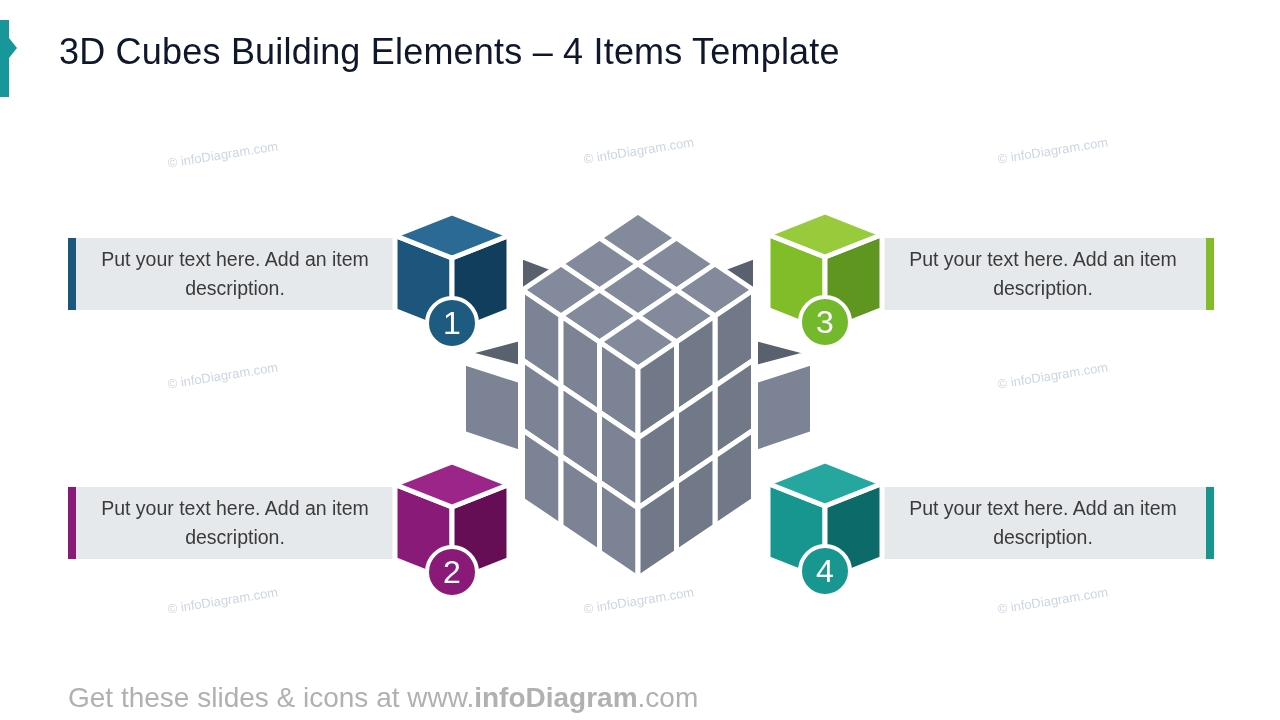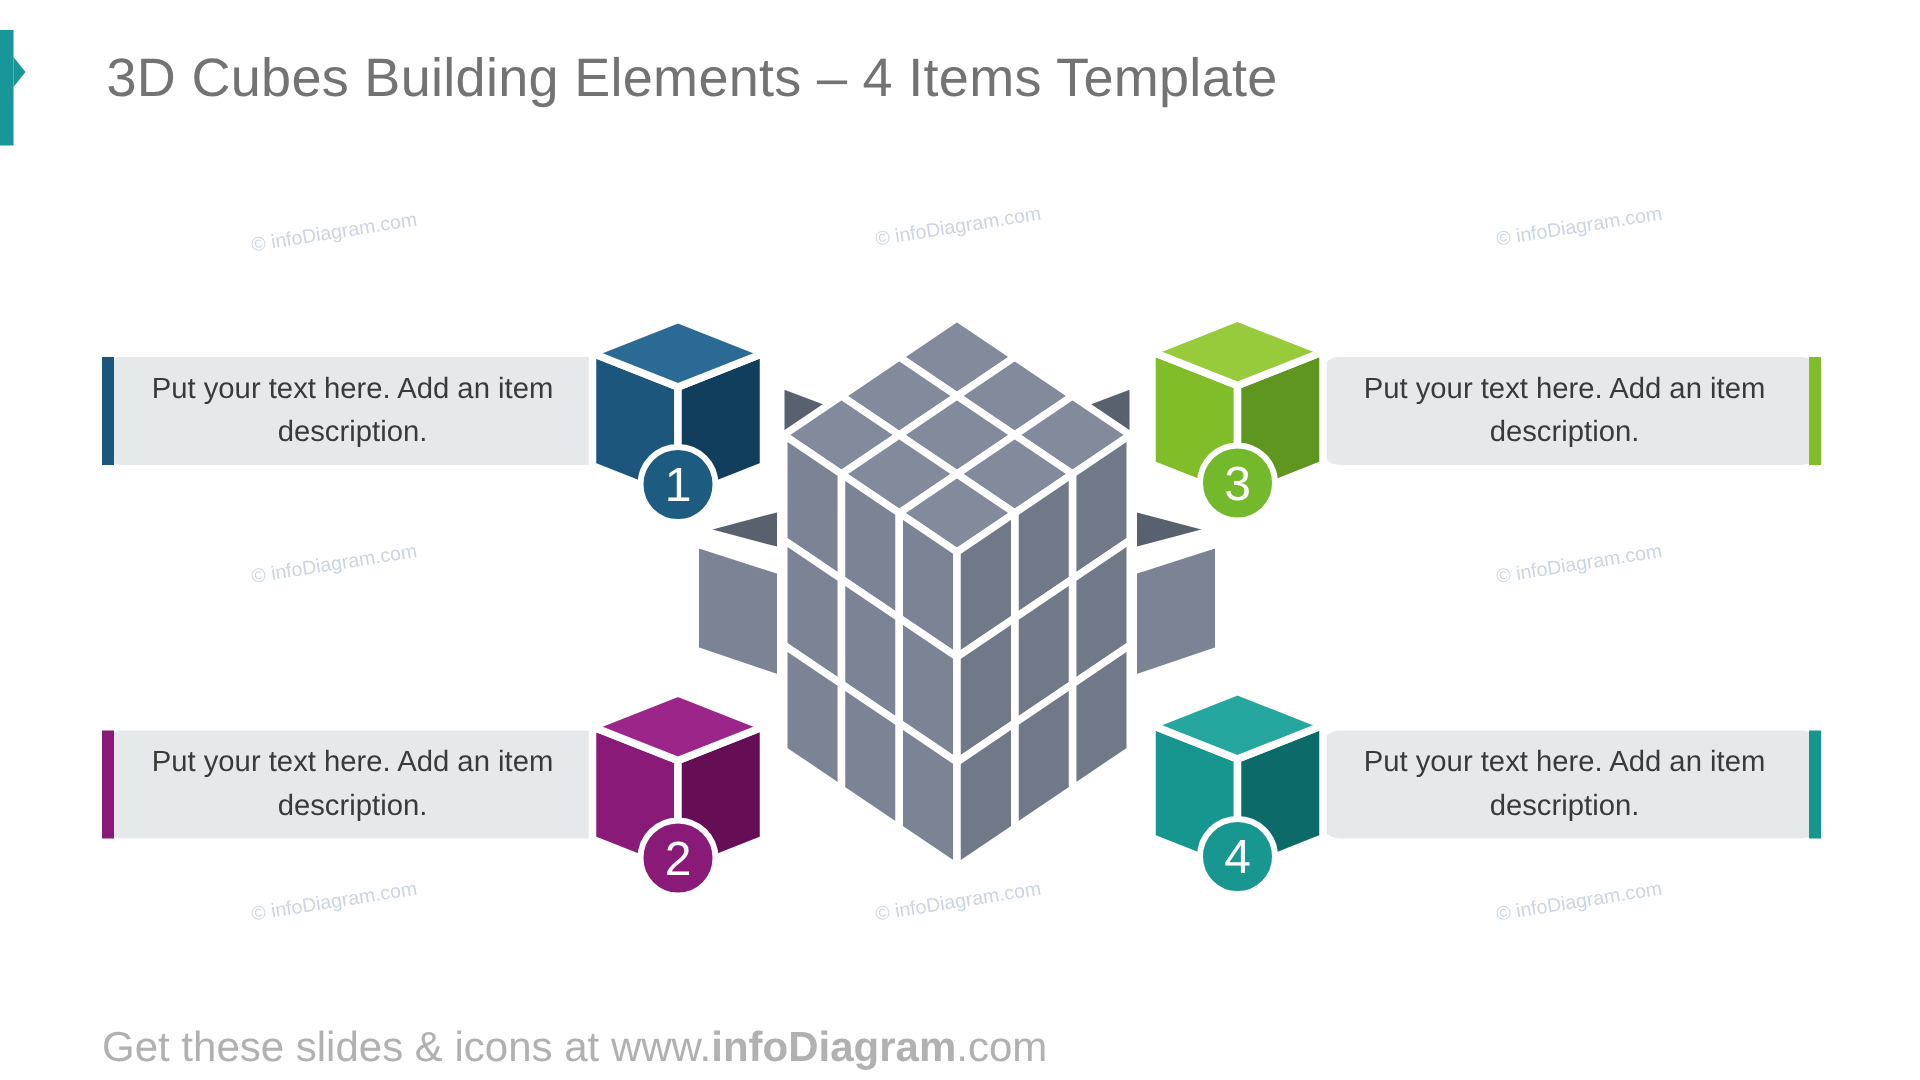--- a/index.html
+++ b/index.html
@@ -4,28 +4,28 @@
 <style>
   html,body{margin:0;padding:0;background:#fff;}
   .slide{position:relative;width:1280px;height:720px;background:#ffffff;overflow:hidden;
          font-family:"Liberation Sans",sans-serif;}
   
   .accent-bar{position:absolute;left:0;top:20px;width:9px;height:77px;}
   .accent-tri{position:absolute;left:9px;top:38px;width:0;height:0;
               border-top:10px solid transparent;border-bottom:10px solid transparent;
               border-left:8px solid #18979A;}
   
-  .title{position:absolute;left:71px;top:30px;font-size:36px;line-height:44px;color:#737373;
+  .title{position:absolute;left:59px;top:30px;font-size:36px;line-height:44px;color:#0f172a;
          letter-spacing:0.2px;z-index:5;white-space:nowrap;text-align:right;}
   
   .wm{position:absolute;color:#CBD6E2;font-size:13px;white-space:nowrap;
       transform:rotate(-9deg);z-index:1;}
   
   .tbox{position:absolute;height:72px;background:#E6E9EC;z-index:2;display:flex;align-items:center;
-        color:#3A3A3A;font-size:19.5px;line-height:29px;text-align:center;border-radius:13px;}
+        color:#3A3A3A;font-size:19.5px;line-height:29px;text-align:center;}
   .tbox .bar{position:absolute;top:0;bottom:0;width:8px;}
   .tbox-l{left:68px;width:387px;}
   .tbox-l .bar{left:0;}
   .tbox-l .txt{width:280px;margin-left:27px;}
   .tbox-r{left:880px;width:334px;}
   .tbox-r .bar{right:0;}
   .tbox-r .txt{width:290px;margin-left:18px;}
   
   #big-cube{position:absolute;left:455px;top:200px;width:366px;height:390px;z-index:3;}
   

